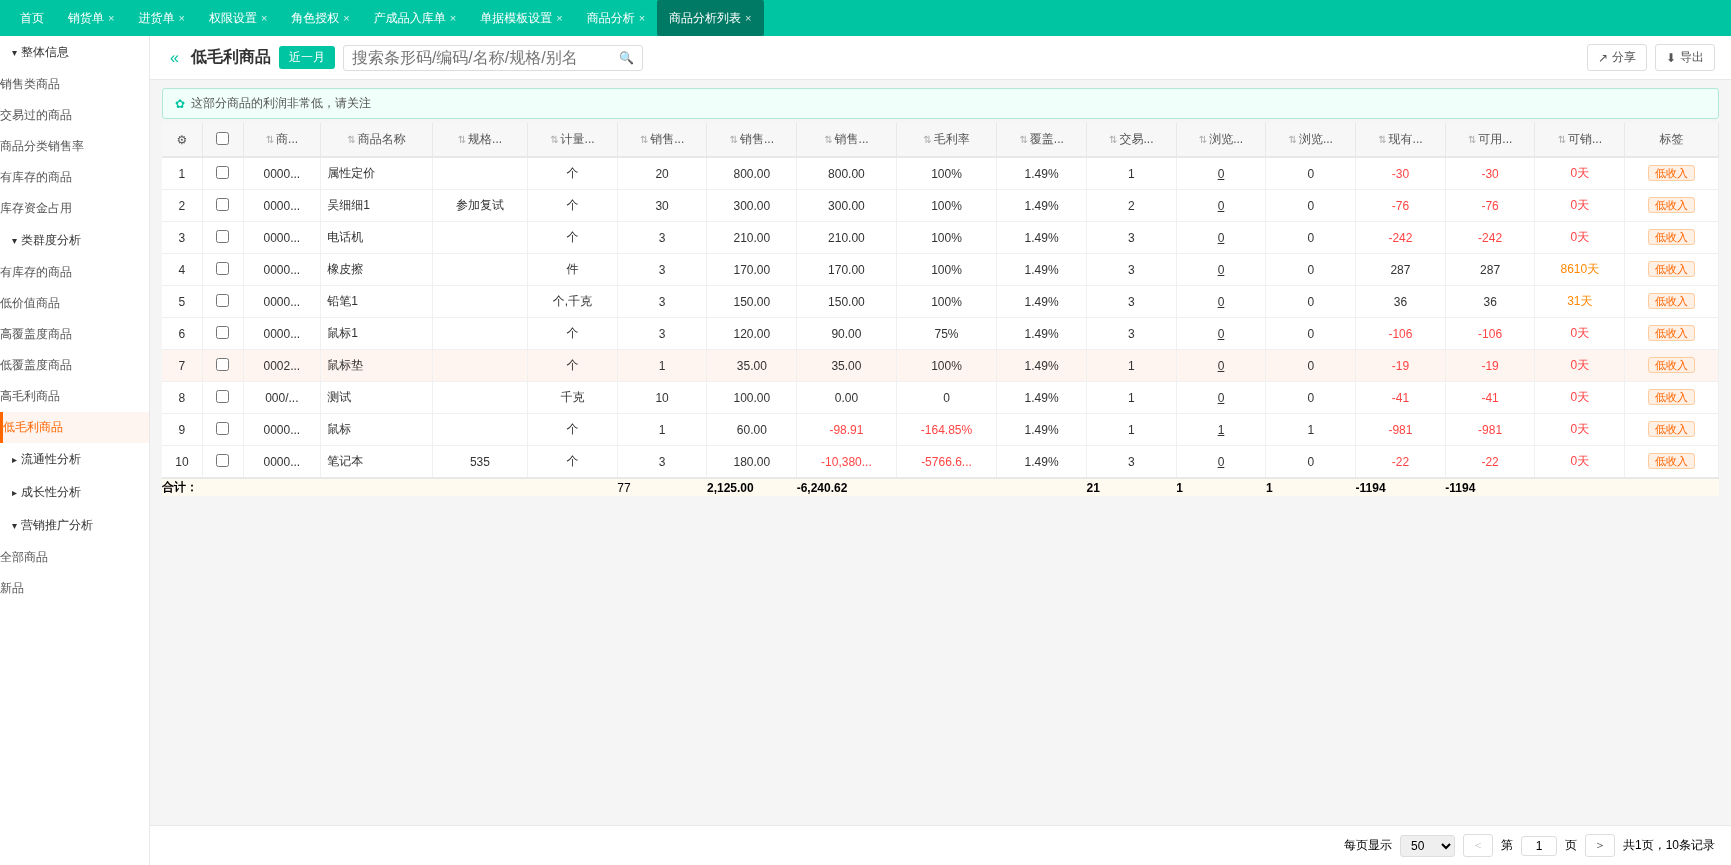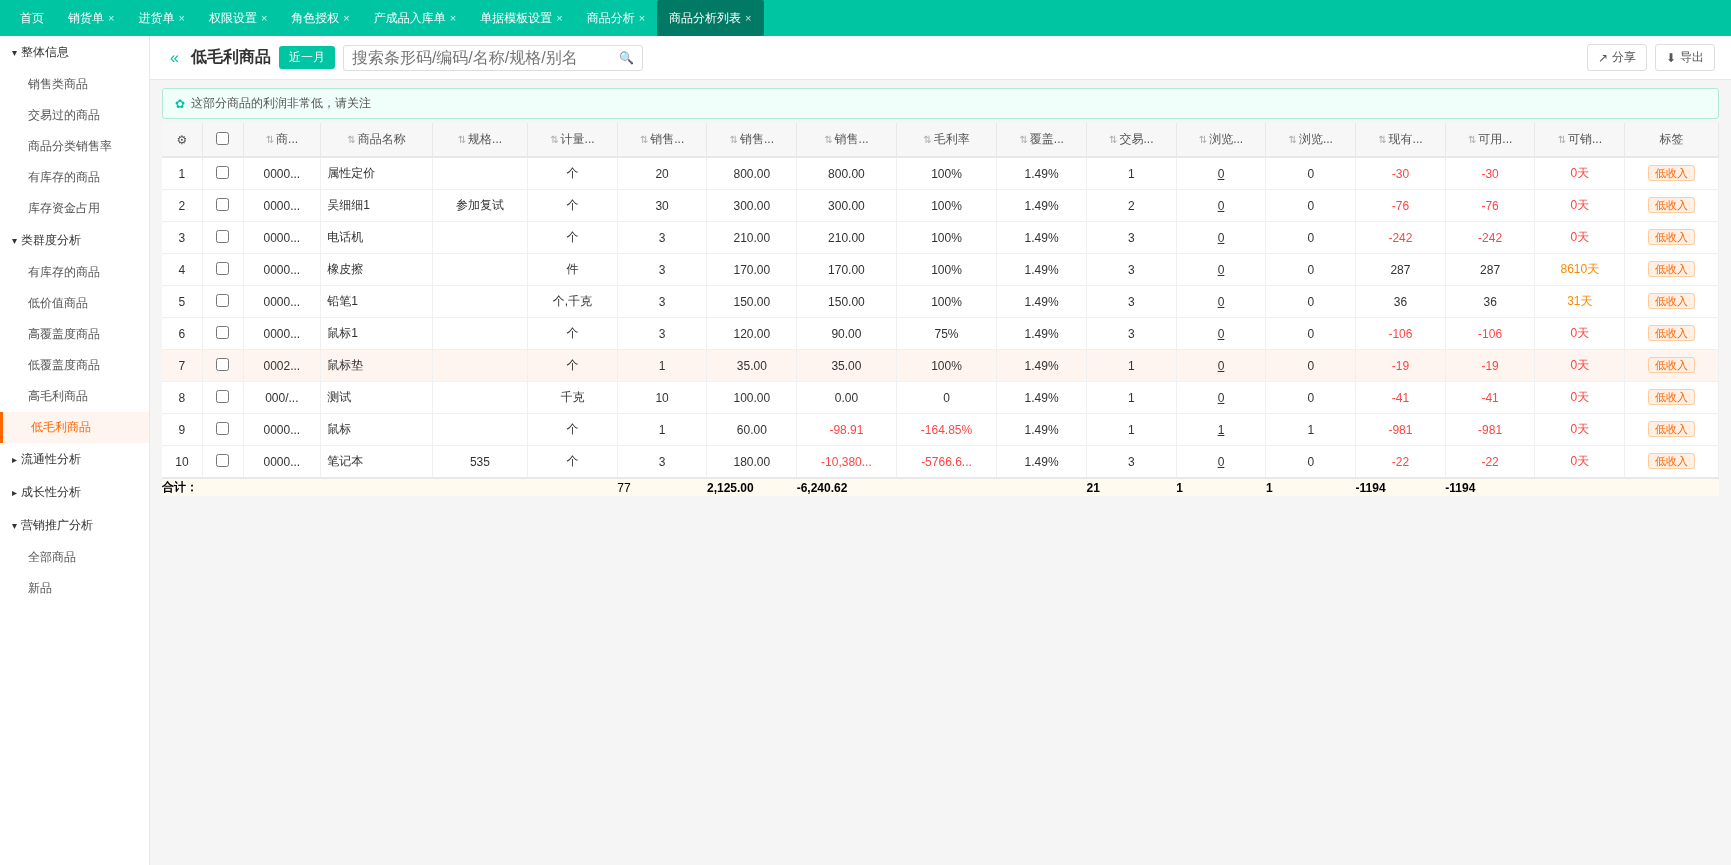--- a/index.html
+++ b/index.html
@@ -53,21 +53,21 @@
       padding: 8px 12px;
       color: #333;
       font-size: 12px;
       cursor: pointer;
     }
     .sidebar-group-header .arrow {
       margin-right: 4px;
       font-size: 10px;
     }
     .sidebar-item {
-      padding: 7px 28px;
+      padding: 7px 0;
       color: #555;
       cursor: pointer;
       font-size: 12px;
       white-space: nowrap;
     }
     .sidebar-item.active {
       background: #fff5f0;
       color: #ff6600;
       border-left: 3px solid #ff6600;
     }
@@ -626,14 +626,28 @@
             <td style="background:#fffaf0; font-weight:bold;">1</td>
             <td style="background:#fffaf0; font-weight:bold;">-1194</td>
             <td style="background:#fffaf0; font-weight:bold;">-1194</td>
             <td style="background:#fffaf0;"></td>
             <td style="background:#fffaf0;"></td>
           </tr>
         </tfoot>
       </table>
     </div>
 
+    <div class="pagination-bar">
+      <span>每页显示</span>
+      <select class="page-size-select">
+        <option>50</option>
+        <option>100</option>
+        <option>200</option>
+      </select>
+      <button class="pg-btn" disabled="">＜</button>
+      <span>第</span>
+      <input class="page-input" type="text" value="1" style="">
+      <span>页</span>
+      <button class="pg-btn">＞</button>
+      <span>共1页，10条记录</span>
+    </div>
   </div>
 </div>
 
 </body></html>

